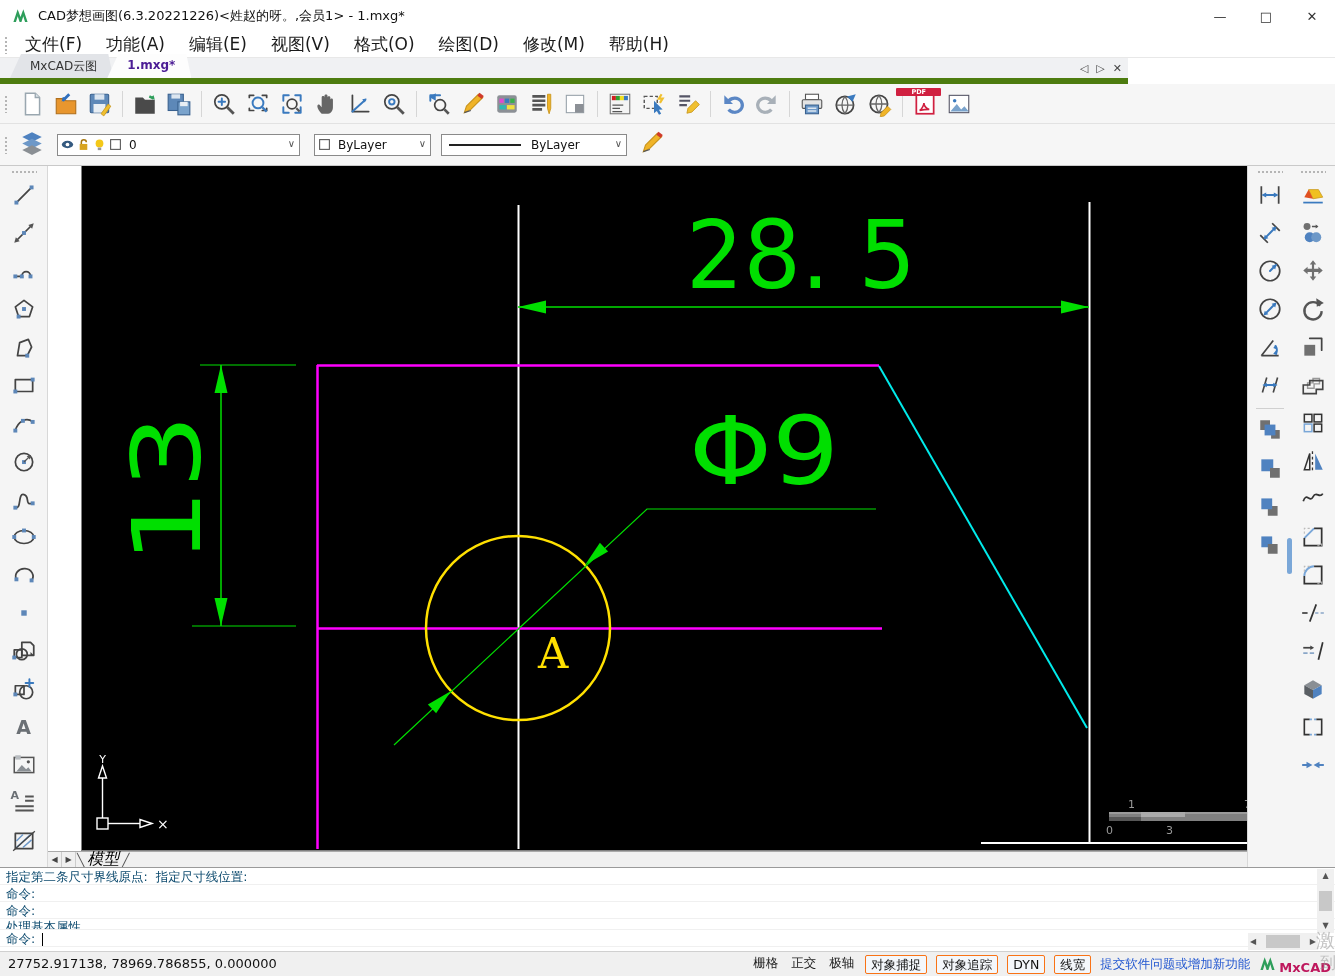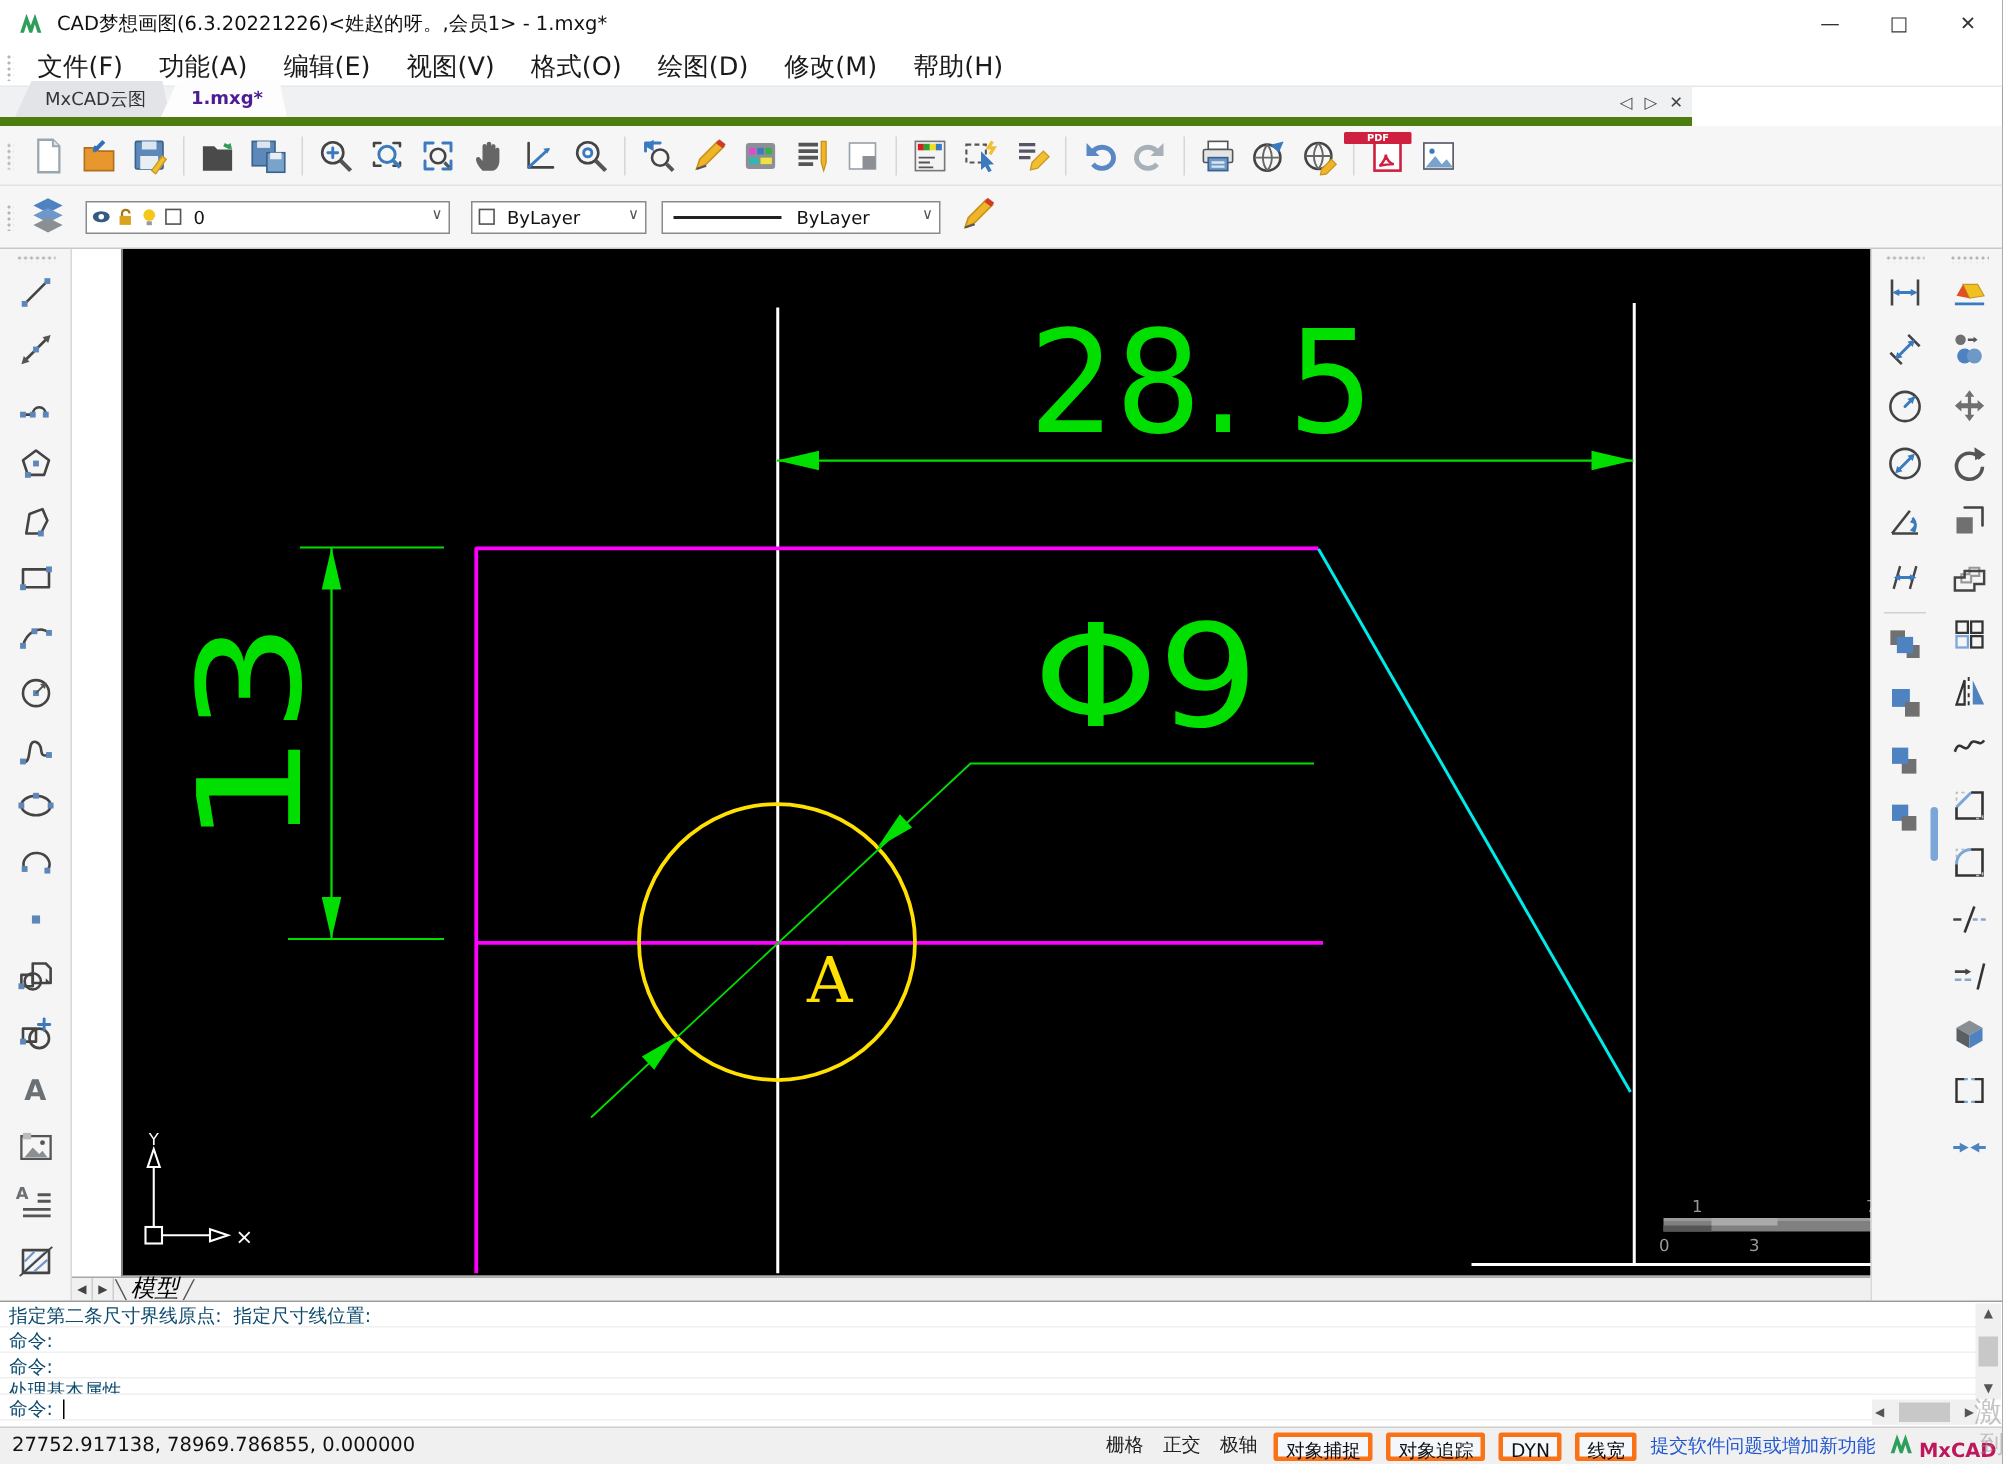--- a/index.html
+++ b/index.html
@@ -72,21 +72,21 @@
   .sc-thumb-h { width:34px; height:13px; background:#c8c8c8; }
   .watermark { position:absolute; color:rgba(150,150,150,.55); font-size:19px; z-index:5; }
   #wm1 { left:1316px; top:928px; }
   #wm2 { left:1320px; top:953px; font-size:16px; }
 
   
   #statusbar { position:absolute; left:0; top:951px; width:1335px; height:25px; background:#f0f0f0; border-top:1px solid #d0d0d0; }
   #coords { position:absolute; left:8px; top:4px; font-size:13px; color:#111; }
   #st-right { position:absolute; right:4px; top:2px; height:21px; display:flex; align-items:center; gap:9px; }
   .st-plain { font-size:12.5px; color:#222; padding:0 2px; }
-  .st-box { font-size:12.5px; color:#111; border:3px solid #f97316; padding:0 5px; height:19px; line-height:18px; border-radius:2px; background:#f4f7fb; }
+  .st-box { font-size:12.5px; color:#111; border:1px solid #f97316; padding:0 5px; height:19px; line-height:18px; border-radius:2px; background:#f4f7fb; }
   #st-link { font-size:12.5px; color:#2257d0; }
   #st-brand { display:flex; align-items:flex-end; gap:3px; font-size:13px; font-weight:bold; color:#be185d; }
 </style>
 </head>
 <body>
 
 <div id="page">
 
   <div id="titlebar">
     <span id="app-icon"><svg width="17" height="17" viewBox="0 0 24 24">

